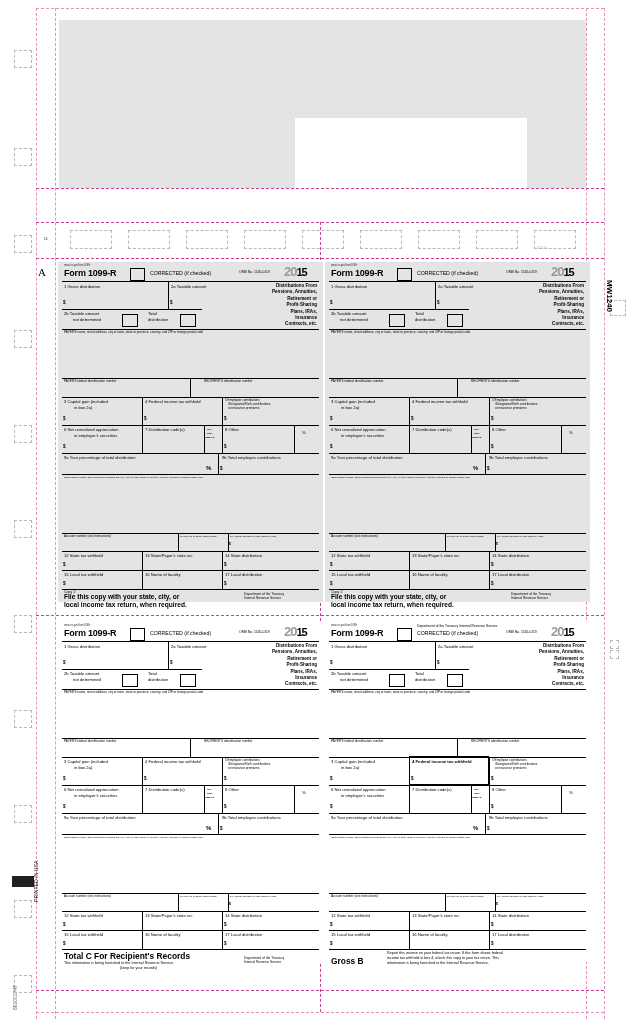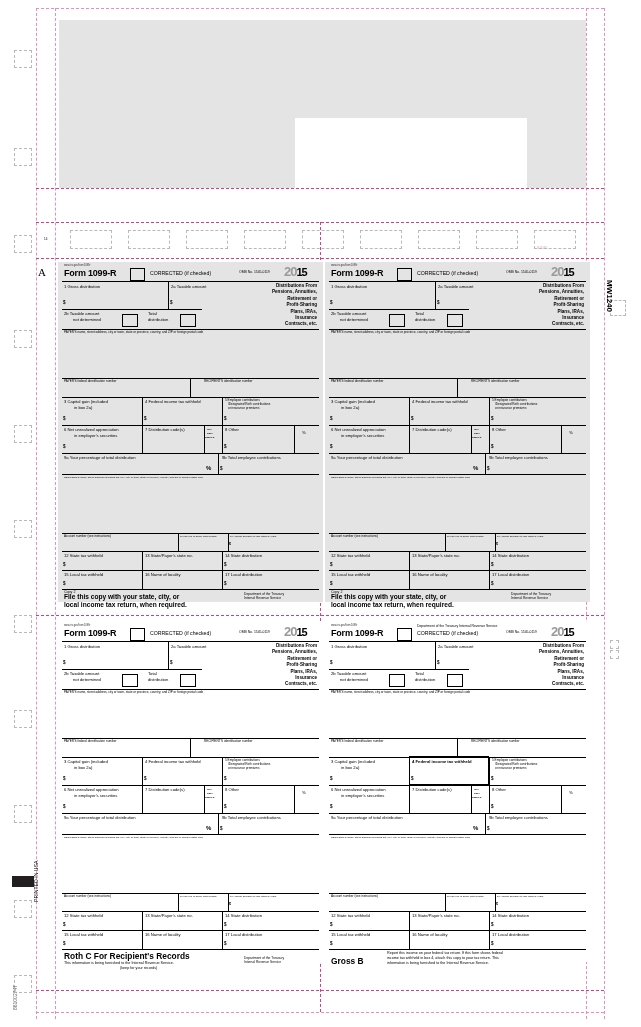--- a/index.html
+++ b/index.html
@@ -412,21 +412,21 @@
         <div class="dollar" style="left:166px;top:300px;">$</div>
         <div class="ln hl" style="left:4px;top:308px;width:257px;"></div>
         <div class="lbl" style="left:6px;top:310px;">15 Local tax withheld</div>
         <div class="dollar" style="left:5px;top:319px;">$</div>
         <div class="ln vl" style="left:84px;top:308px;height:19px;"></div>
         <div class="lbl" style="left:87px;top:310px;">16 Name of locality</div>
         <div class="ln vl" style="left:164px;top:308px;height:19px;"></div>
         <div class="lbl" style="left:167px;top:310px;">17 Local distribution</div>
         <div class="dollar" style="left:166px;top:319px;">$</div>
         <div class="ln hl" style="left:4px;top:327px;width:257px;"></div>
-        <div class="copyline copy-xl" style="left:6px;top:329px;">Roth C For Recipient's Records</div>
+        <div class="copyline copy-xl" style="left:6px;top:329px;">Total C For Recipient's Records</div>
         <div class="bodytxt" style="left:6px;top:339px;">This information is being furnished to the Internal Revenue Service.</div>
         <div class="bodytxt" style="left:62px;top:344px;">(keep for your records)</div>
         <div class="treas" style="left:186px;top:334px;">Department of the Treasury</div>
         <div class="treas" style="left:186px;top:338px;">Internal Revenue Service</div>
       </div>
       <div style="position: absolute; left: 325px; top: 622px; width: 265px; height: 340px;">
         <div class="form white" style="left:0;top:0;width:265px;height:340px;"></div>
         <div class="urlmini" style="left:6px;top:2px;">www.irs.gov/form1099r</div>
         <div class="formtitle" style="left:6px;top:6px;">Form 1099-R</div>
         <div class="ckbox " style="left:72px;top:6px;width:13px;height:11px;"></div>

